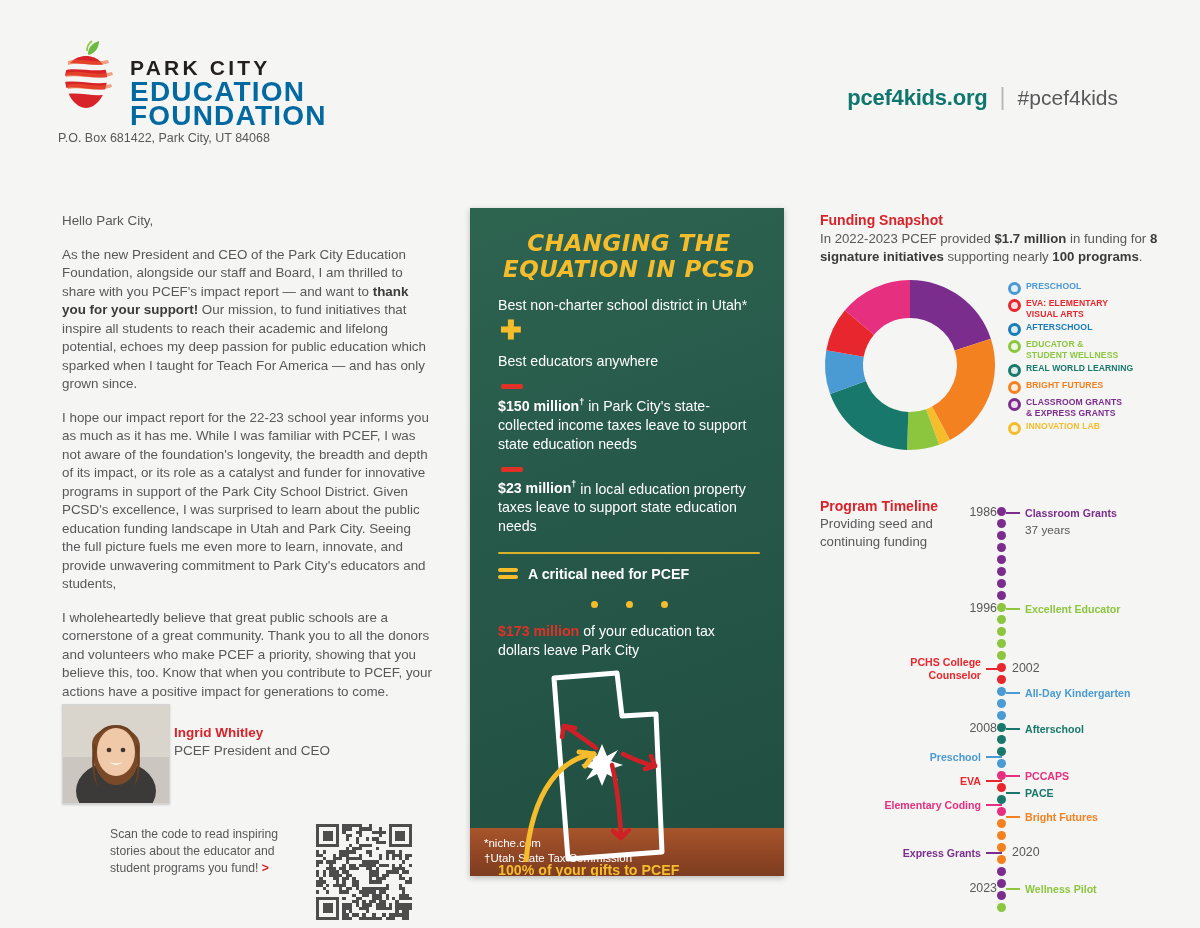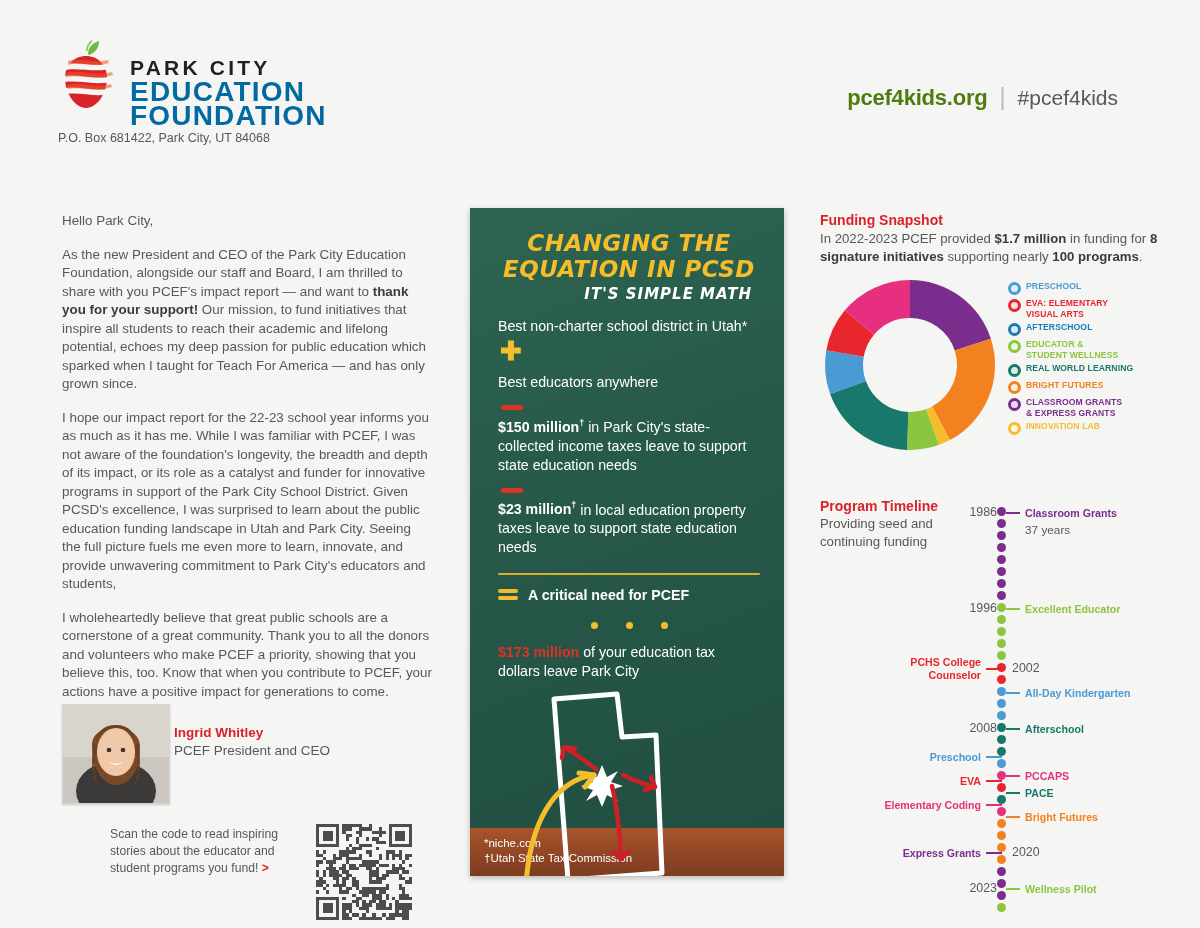--- a/index.html
+++ b/index.html
@@ -23,21 +23,21 @@
   }
   .logo-line2, .logo-line3 {
     font-size: 28px; font-weight: bold; letter-spacing: 1.2px; color: #0369a1;
     line-height: 24px;
   }
   .address { position: absolute; left: 58px; top: 131px; font-size: 12.5px; color: #58585b; }
   .site-line {
     position: absolute; right: 82px; top: 84px;
     font-size: 22px; font-weight: bold; display: flex; align-items: center;
   }
-  .site-url { color: #4d7c0f; letter-spacing: -0.2px; }
+  .site-url { color: #0f766e; letter-spacing: -0.2px; }
   .site-div { color: #b8b8b8; font-weight: normal; margin: 0 12px; font-size: 23px; }
   .site-hash { color: #58585b; font-weight: normal; font-size: 21px; }
 
   
   .letter { position: absolute; left: 62px; top: 212px; width: 370px; }
   .letter p {
     font-size: 13.4px; line-height: 18.5px; color: #58585b; margin-bottom: 15px;
   }
   .letter p b { color: #3b3b3b; font-weight: bold; }
 
@@ -629,21 +629,20 @@
         <rect x="23" y="28" width="1" height="1" fill="#4d4d4d"></rect>
         <rect x="26" y="28" width="1" height="1" fill="#4d4d4d"></rect>
         <rect x="27" y="28" width="1" height="1" fill="#4d4d4d"></rect>
       </svg>
   </div>
 </div>
 
 <div class="board">
   <div class="board-inner">
     <div class="chalk-title">CHANGING THE EQUATION IN PCSD</div>
-    <div class="chalk-sub">IT'S SIMPLE MATH</div>
 
     <div class="chalk-line" id="bl0">Best non-charter school district in Utah*</div>
     <div class="op-plus">✚</div>
     <div class="chalk-line" style="" id="bl1">Best educators anywhere</div>
     <div class="op-minus"></div>
     <div class="chalk-line" style="margin-top:4px" id="bl2"><b>$150 million<sup class="sup">†</sup></b> in Park City's state-collected income taxes leave to support state education needs</div>
     <div class="op-minus"></div>
     <div class="chalk-line" style="margin-top:4px" id="bl3"><b>$23 million<sup class="sup">†</sup></b> in local education property taxes leave to support state education needs</div>
 
     <div class="hr-gold"></div>

